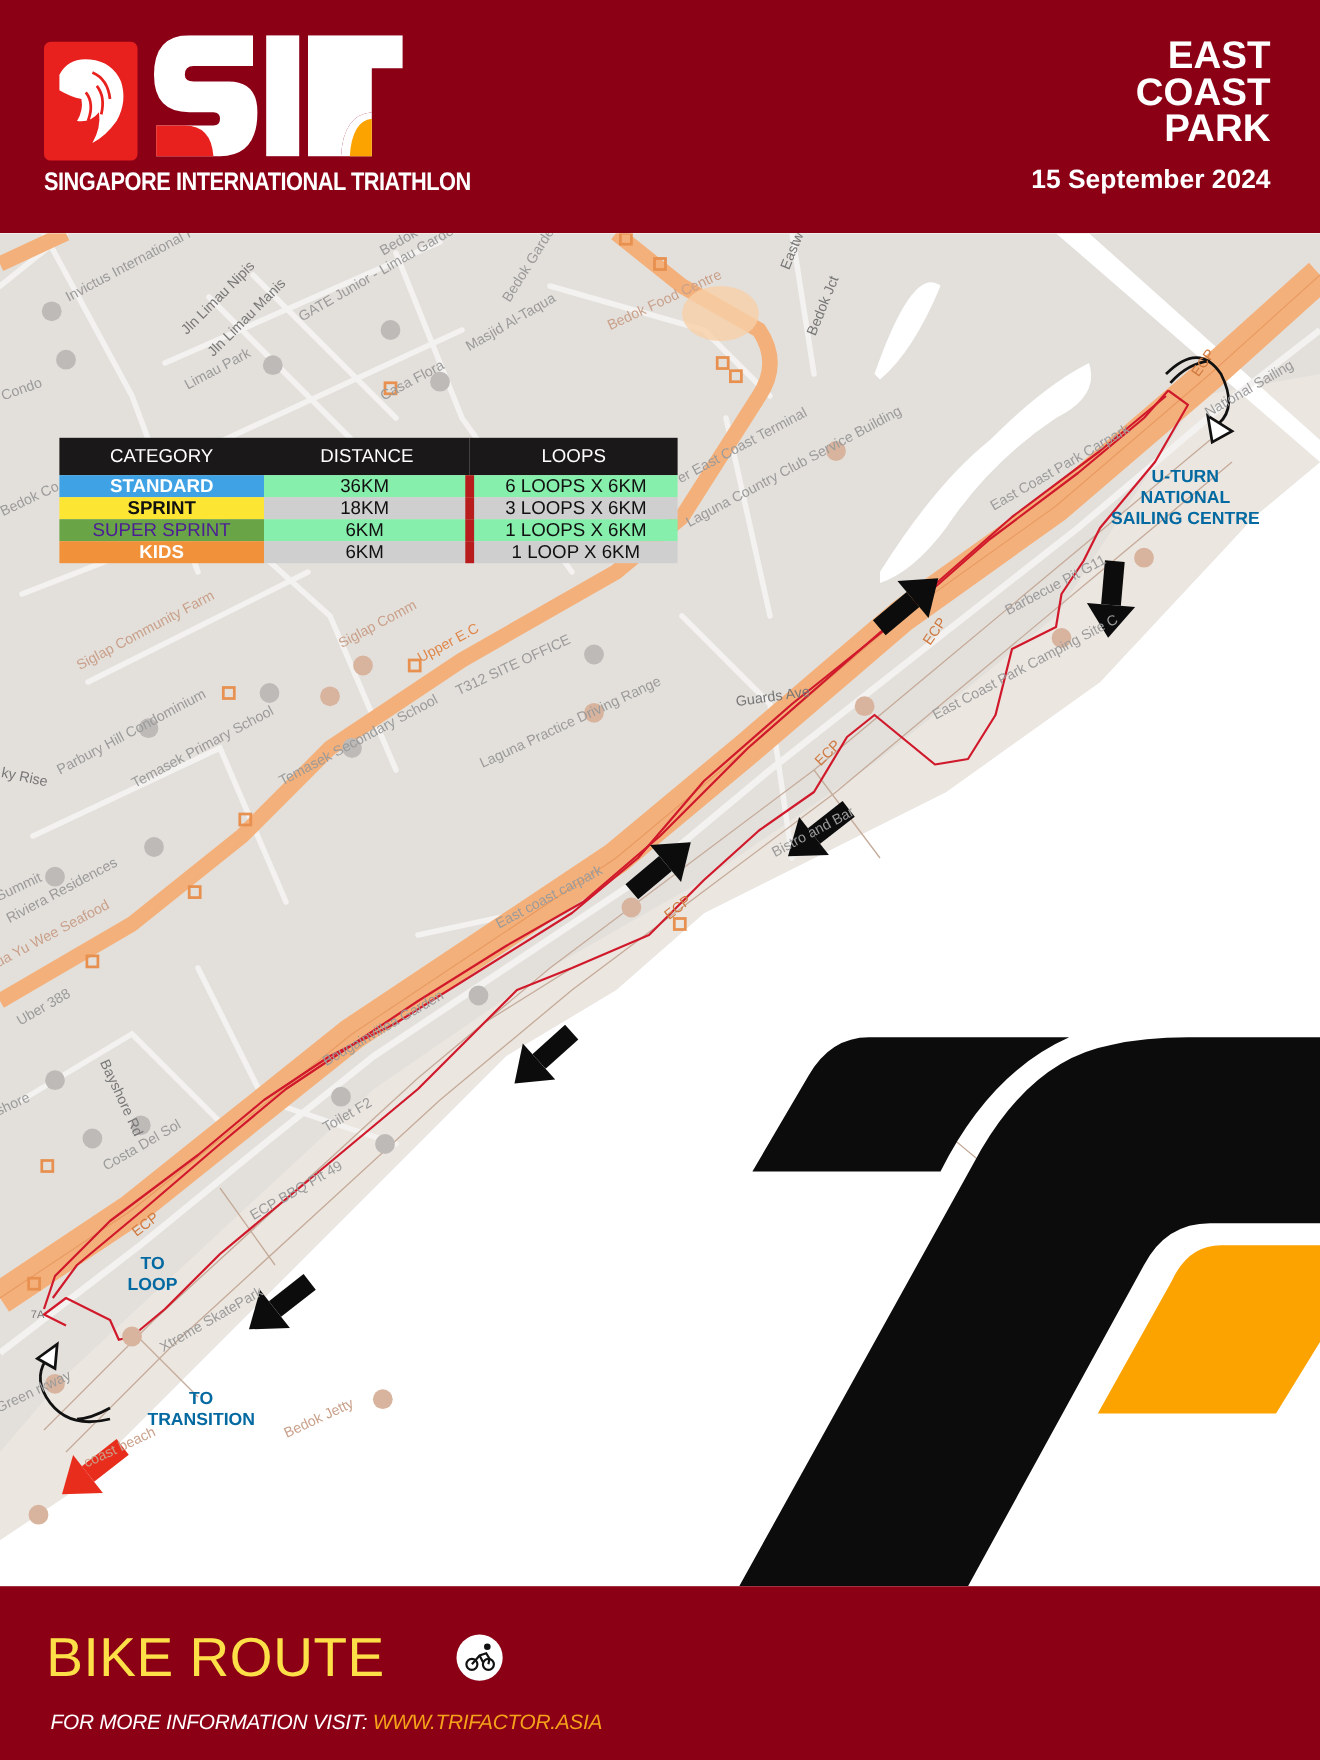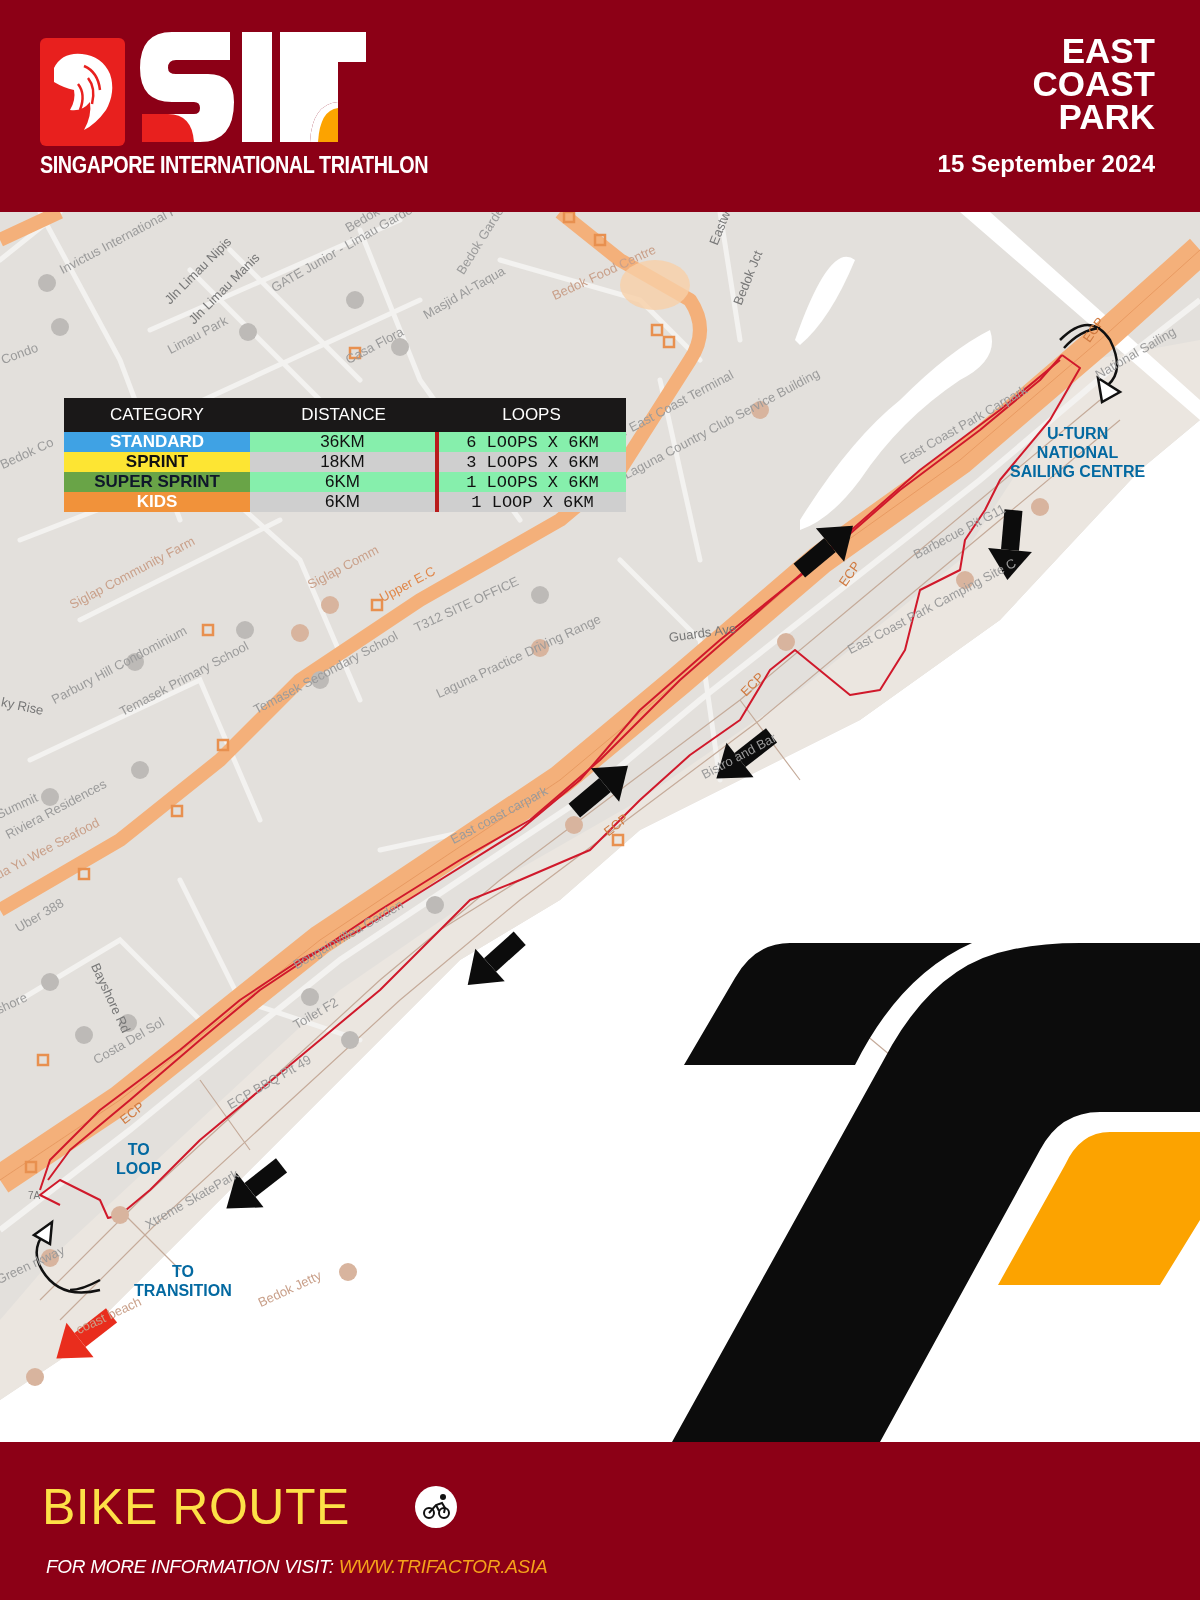--- a/index.html
+++ b/index.html
@@ -9,29 +9,29 @@
   .header { position:absolute; left:0; top:0; width:1200px; height:212px; background:#8c0016; }
   .logo-box { position:absolute; left:40px; top:38px; width:85px; height:108px; background:#e8201e; border-radius:6px; }
   .logo-sit { position:absolute; left:138px; top:32px; }
   .logo-sub { position:absolute; left:40px; top:152px; color:#fff; font-weight:700; font-size:23px; letter-spacing:-0.5px; transform:scaleX(0.86); transform-origin:left; white-space:nowrap; }
   .venue { position:absolute; right:45px; top:34px; text-align:right; color:#fff; font-weight:700; font-size:35px; line-height:33px; }
   .date { position:absolute; right:45px; top:150px; color:#fff; font-weight:700; font-size:24px; }
 
   .map { position:absolute; left:0; top:212px; width:1200px; height:1230px; overflow:hidden; background:#fff; }
   .map svg { position:absolute; left:0; top:0; }
 
-  .table { position:absolute; left:64px; top:398px; width:562px; border-collapse:collapse; font-size:17px; }
+  .table { position:absolute; left:54px; top:398px; width:562px; border-collapse:collapse; font-size:17px; }
   .table td, .table th { height:16px; text-align:center; }
   .table th { background:#1a1818; color:#fff; font-weight:400; font-size:17px; height:34px; }
   .table td.cat { font-weight:700; width:186px; }
   .table td.dist { width:187px; color:#111; }
   .table td.loops { color:#111; }
   .row-a td.dist, .row-a td.loops { background:#86efac; }
   .row-b td.dist, .row-b td.loops { background:#cfcfcf;margin-left:11px; }
-  .table td.loops { border-left:4px solid #b91c1c;font-family:Liberation Mono, monospace; }
+  .table td.loops { border-left:8px solid #b91c1c; }
 
   .lbl { position:absolute; font-weight:700; color:#0369a1; text-align:center; font-size:16px; line-height:19px; }
   .maptxt { position:absolute; font-size:13px; color:#9b9b9b; white-space:nowrap; transform-origin:left bottom; }
   .maptxt.brown { color:#c9a08a; }
   .maptxt.dark { color:#777; }
 
   .footer { position:absolute; left:0; top:1442px; width:1200px; height:158px; background:#8c0016; }
   .footer-title { position:absolute; left:42px; top:36px; color:#fde047; font-weight:400; font-size:50px; letter-spacing:0.5px; }
   .bike-badge { position:absolute; left:415px; top:44px; width:42px; height:42px; background:#fff; border-radius:50%; }
   .footer-info { position:absolute; left:46px; top:114px; color:#fff; font-style:italic; font-weight:400; font-size:19px; letter-spacing:-0.3px; }
@@ -304,21 +304,21 @@
       <td class="cat" style="background:#3fa2e4;color:#fff;">STANDARD</td>
       <td class="dist">36KM</td>
       <td class="loops">6 LOOPS X 6KM</td>
     </tr>
     <tr class="row-b">
       <td class="cat" style="background:#fde533;color:#111;margin-top:13px;">SPRINT</td>
       <td class="dist">18KM</td>
       <td class="loops">3 LOOPS X 6KM</td>
     </tr>
     <tr class="row-a">
-      <td class="cat" style="background:#69a447;color:#0f172a;font-weight:700;">SUPER SPRINT</td>
+      <td class="cat" style="background:#69a447;color:#4c1d95;font-weight:400;">SUPER SPRINT</td>
       <td class="dist">6KM</td>
       <td class="loops">1 LOOPS X 6KM</td>
     </tr>
     <tr class="row-b">
       <td class="cat" style="background:#f1923a;color:#fff;">KIDS</td>
       <td class="dist">6KM</td>
       <td class="loops">1 LOOP X 6KM</td>
     </tr>
   </tbody>
 </table>

